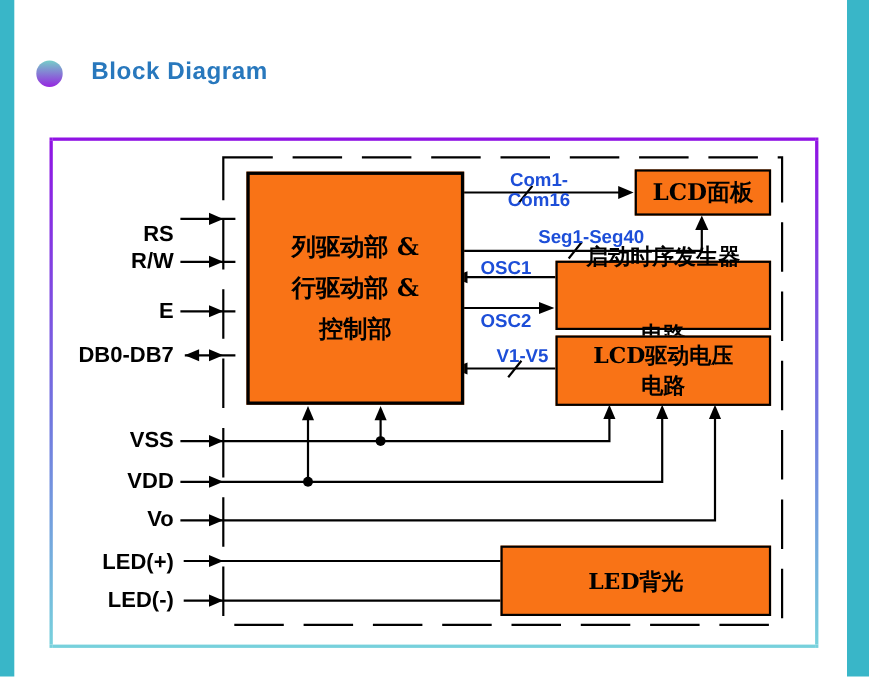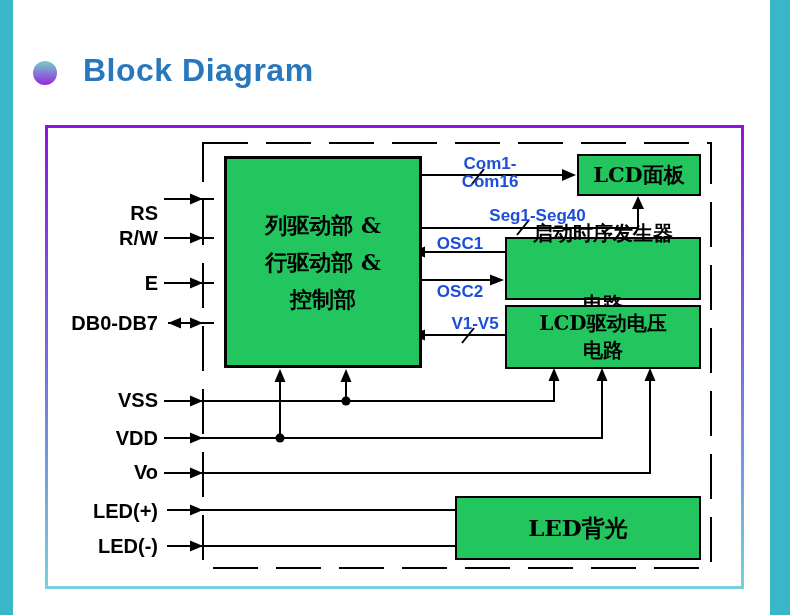--- a/index.html
+++ b/index.html
@@ -7,39 +7,39 @@
     width:790px;height:615px;position:relative;overflow:hidden;
     background:#ffffff;font-family:"Liberation Sans",sans-serif;
   }
   .side-bar{position:absolute;top:0;bottom:0;background:#39b6c8;}
   .side-bar.left{left:0;width:13px;}
   .side-bar.right{right:0;width:20px;}
 
   .title-row{position:absolute;left:33px;top:52px;display:flex;align-items:center;}
   .bullet{width:24px;height:24px;border-radius:50%;
     background:linear-gradient(180deg,#76cec9 0%,#9527e0 100%);}
-  .page-title{margin:0 0 4px 26px;font-size:32px;font-weight:bold;color:#2878bd;
+  .page-title{margin:0 0 4px 26px;font-size:22px;font-weight:bold;color:#2878bd;
     font-family:"Liberation Sans",sans-serif;letter-spacing:0.5px;}
 
   .diagram{position:absolute;left:45px;top:125px;width:693px;height:458px;
     background:#fff;border:3px solid #8e17e3;
     border-image:linear-gradient(180deg,#9013e4 0%,#7177df 55%,#77d1dc 100%) 1;}
 
   .diagram svg{position:absolute;left:0;top:0;}
 
-  .blk{position:absolute;background:#22c55e;border:2px solid #000;
+  .blk{position:absolute;background:#f97316;border:2px solid #000;
     display:flex;flex-direction:column;align-items:center;justify-content:center;
     font-weight:bold;color:#000;text-align:center;
     font-family:"DejaVu Serif","Liberation Serif",serif;}
   .blk-main{left:164px;top:28px;width:192px;height:206px;border-width:3px;
     font-size:22px;line-height:37px;margin-left:12px;}
   .blk-panel{left:529px;top:26px;width:120px;height:38px;font-size:21px;}
   .blk-timing{left:457px;top:109px;width:192px;height:59px;font-size:20px;line-height:27px;gap:44px;}
   .blk-voltage{left:457px;top:177px;width:192px;height:60px;font-size:20px;line-height:27px;}
-  .blk-backlight{left:407px;top:368px;width:242px;height:60px;font-size:23px;}
+  .blk-backlight{left:407px;top:368px;width:242px;height:60px;font-size:20px;}
 
   .pin{position:absolute;left:5px;width:105px;height:26px;line-height:26px;
     text-align:right;font-size:20px;font-weight:bold;color:#000;}
   .pin-rs{top:72px;}.pin-rw{top:97px;}.pin-e{top:142px;}.pin-db{top:182px;}
   .pin-vss{top:259px;}.pin-vdd{top:297px;}.pin-vo{top:331px;}
   .pin-ledp{top:370px;}.pin-ledm{top:405px;}
 
   .bus{position:absolute;text-align:center;font-size:17px;font-weight:bold;color:#1d4ed8;
     height:18px;line-height:18px;}
   .bus-com{left:392px;top:27px;width:100px;}

